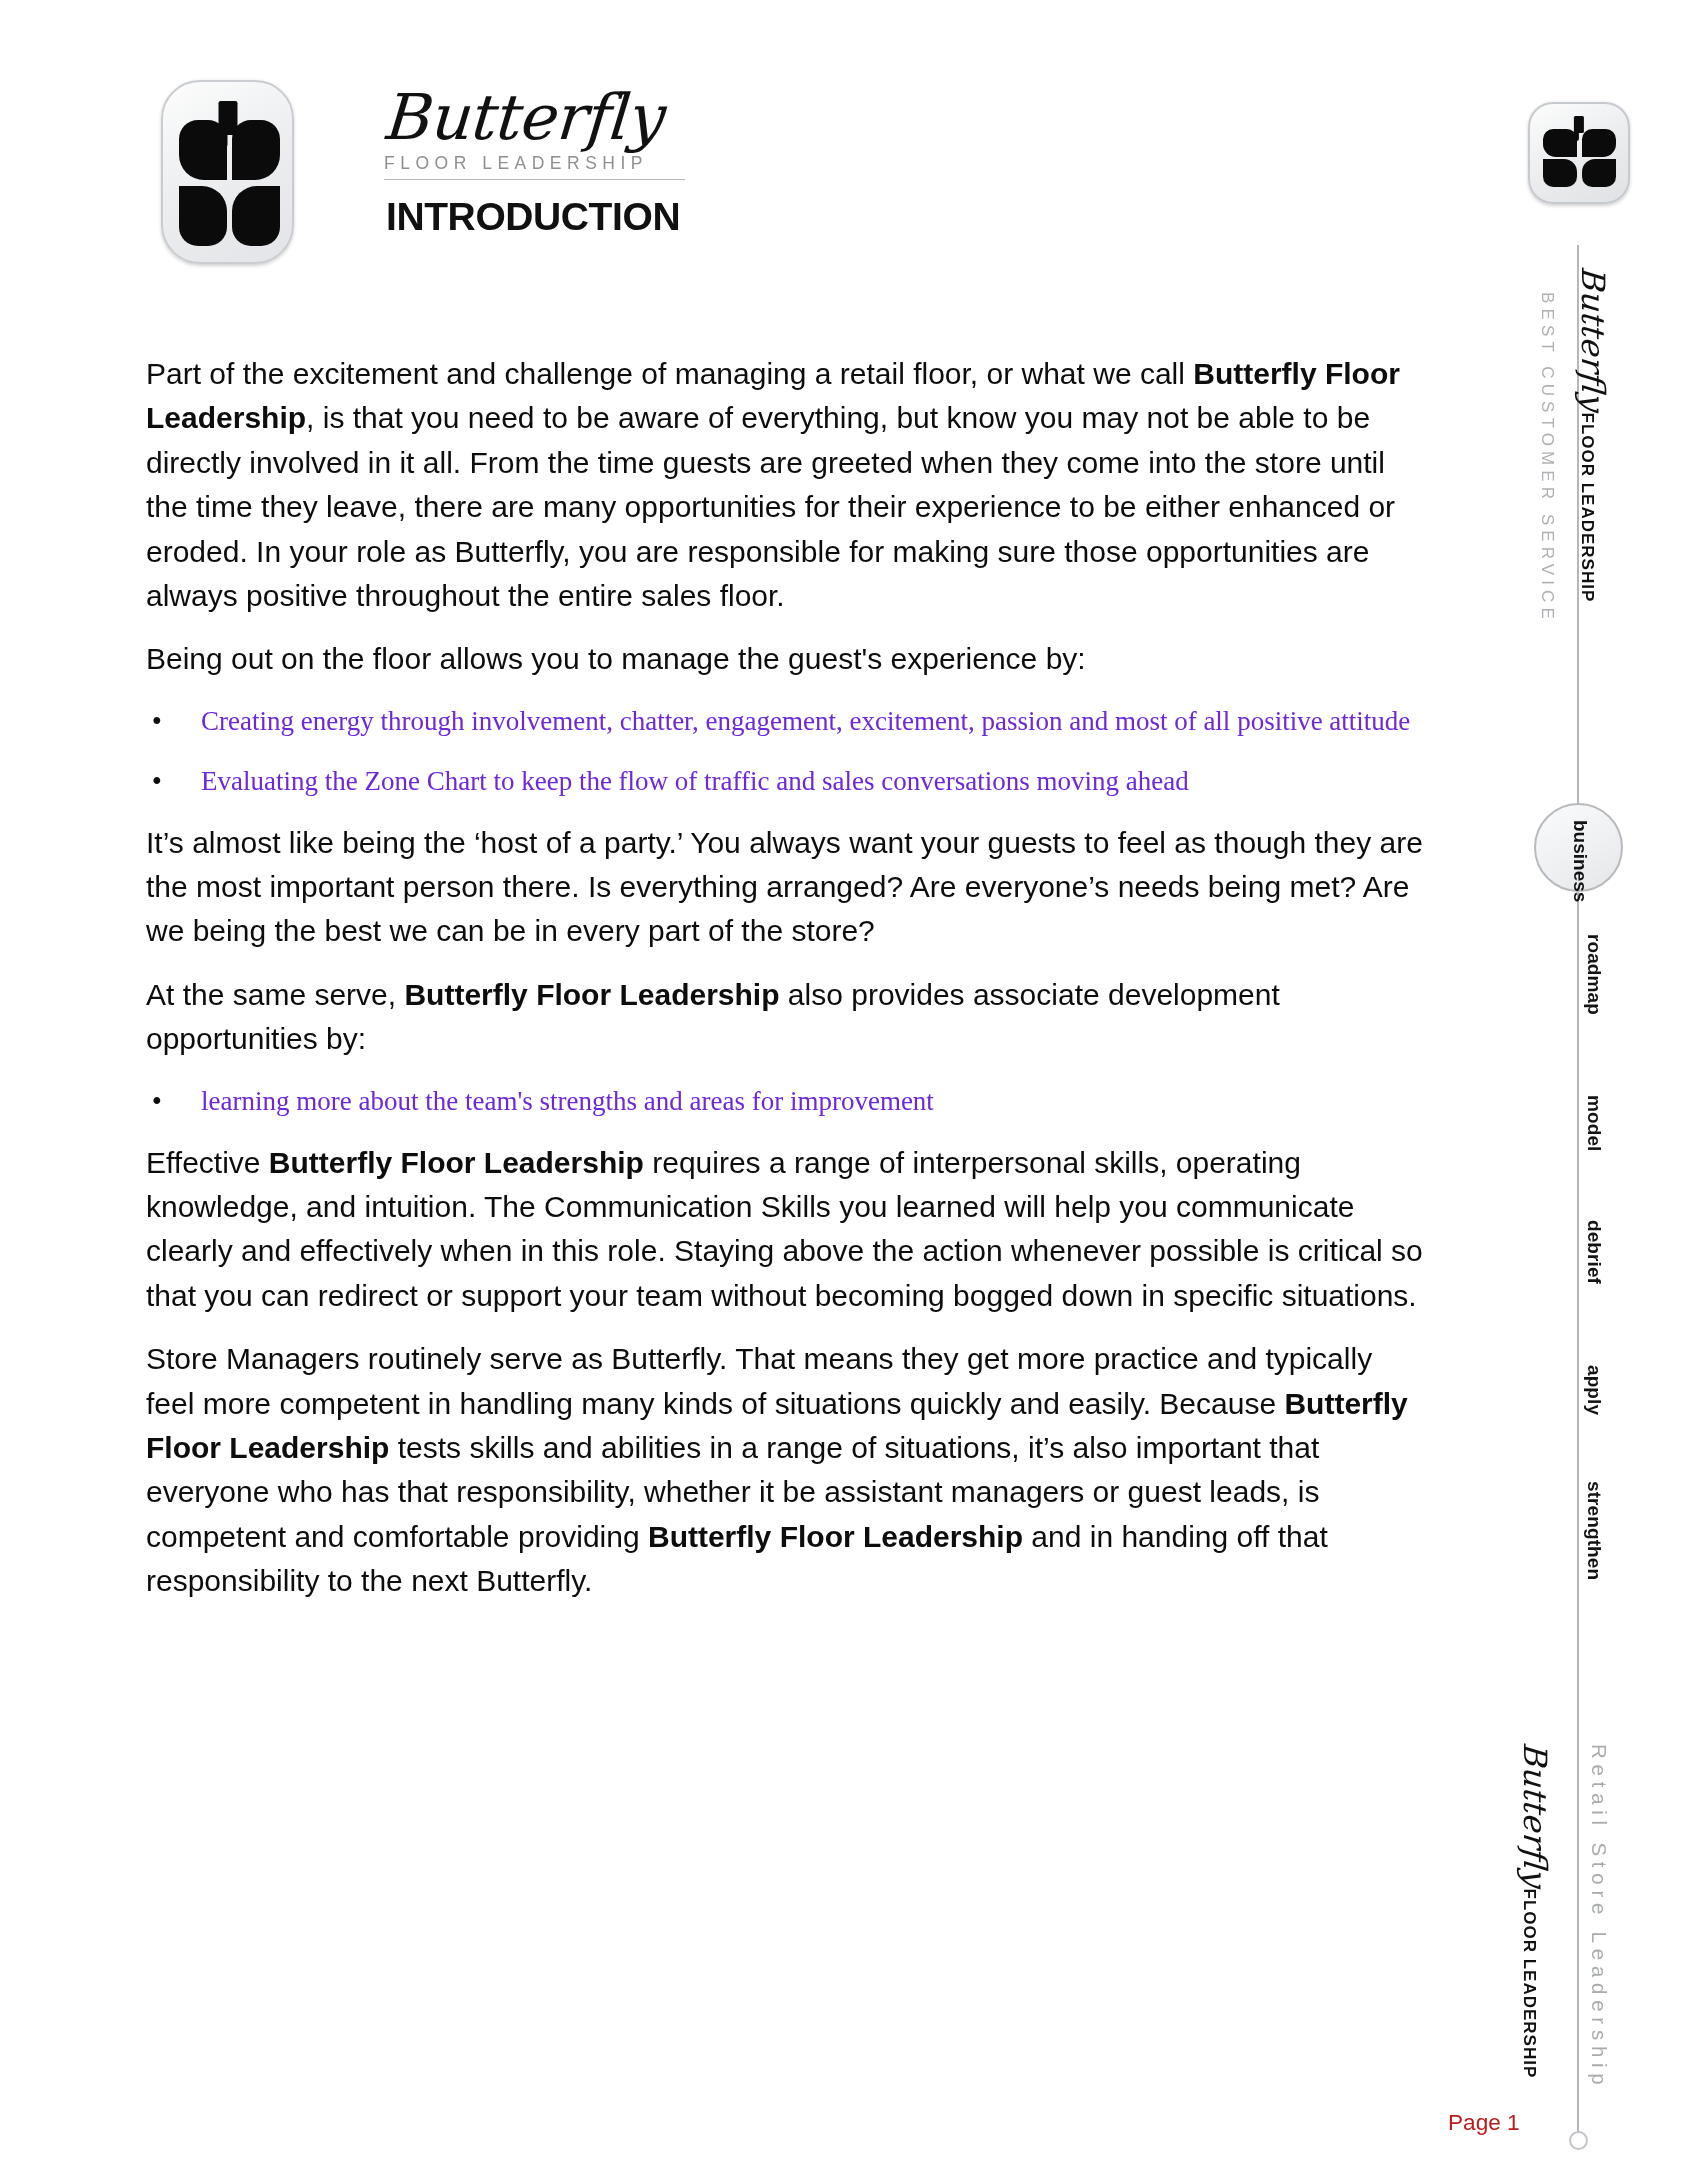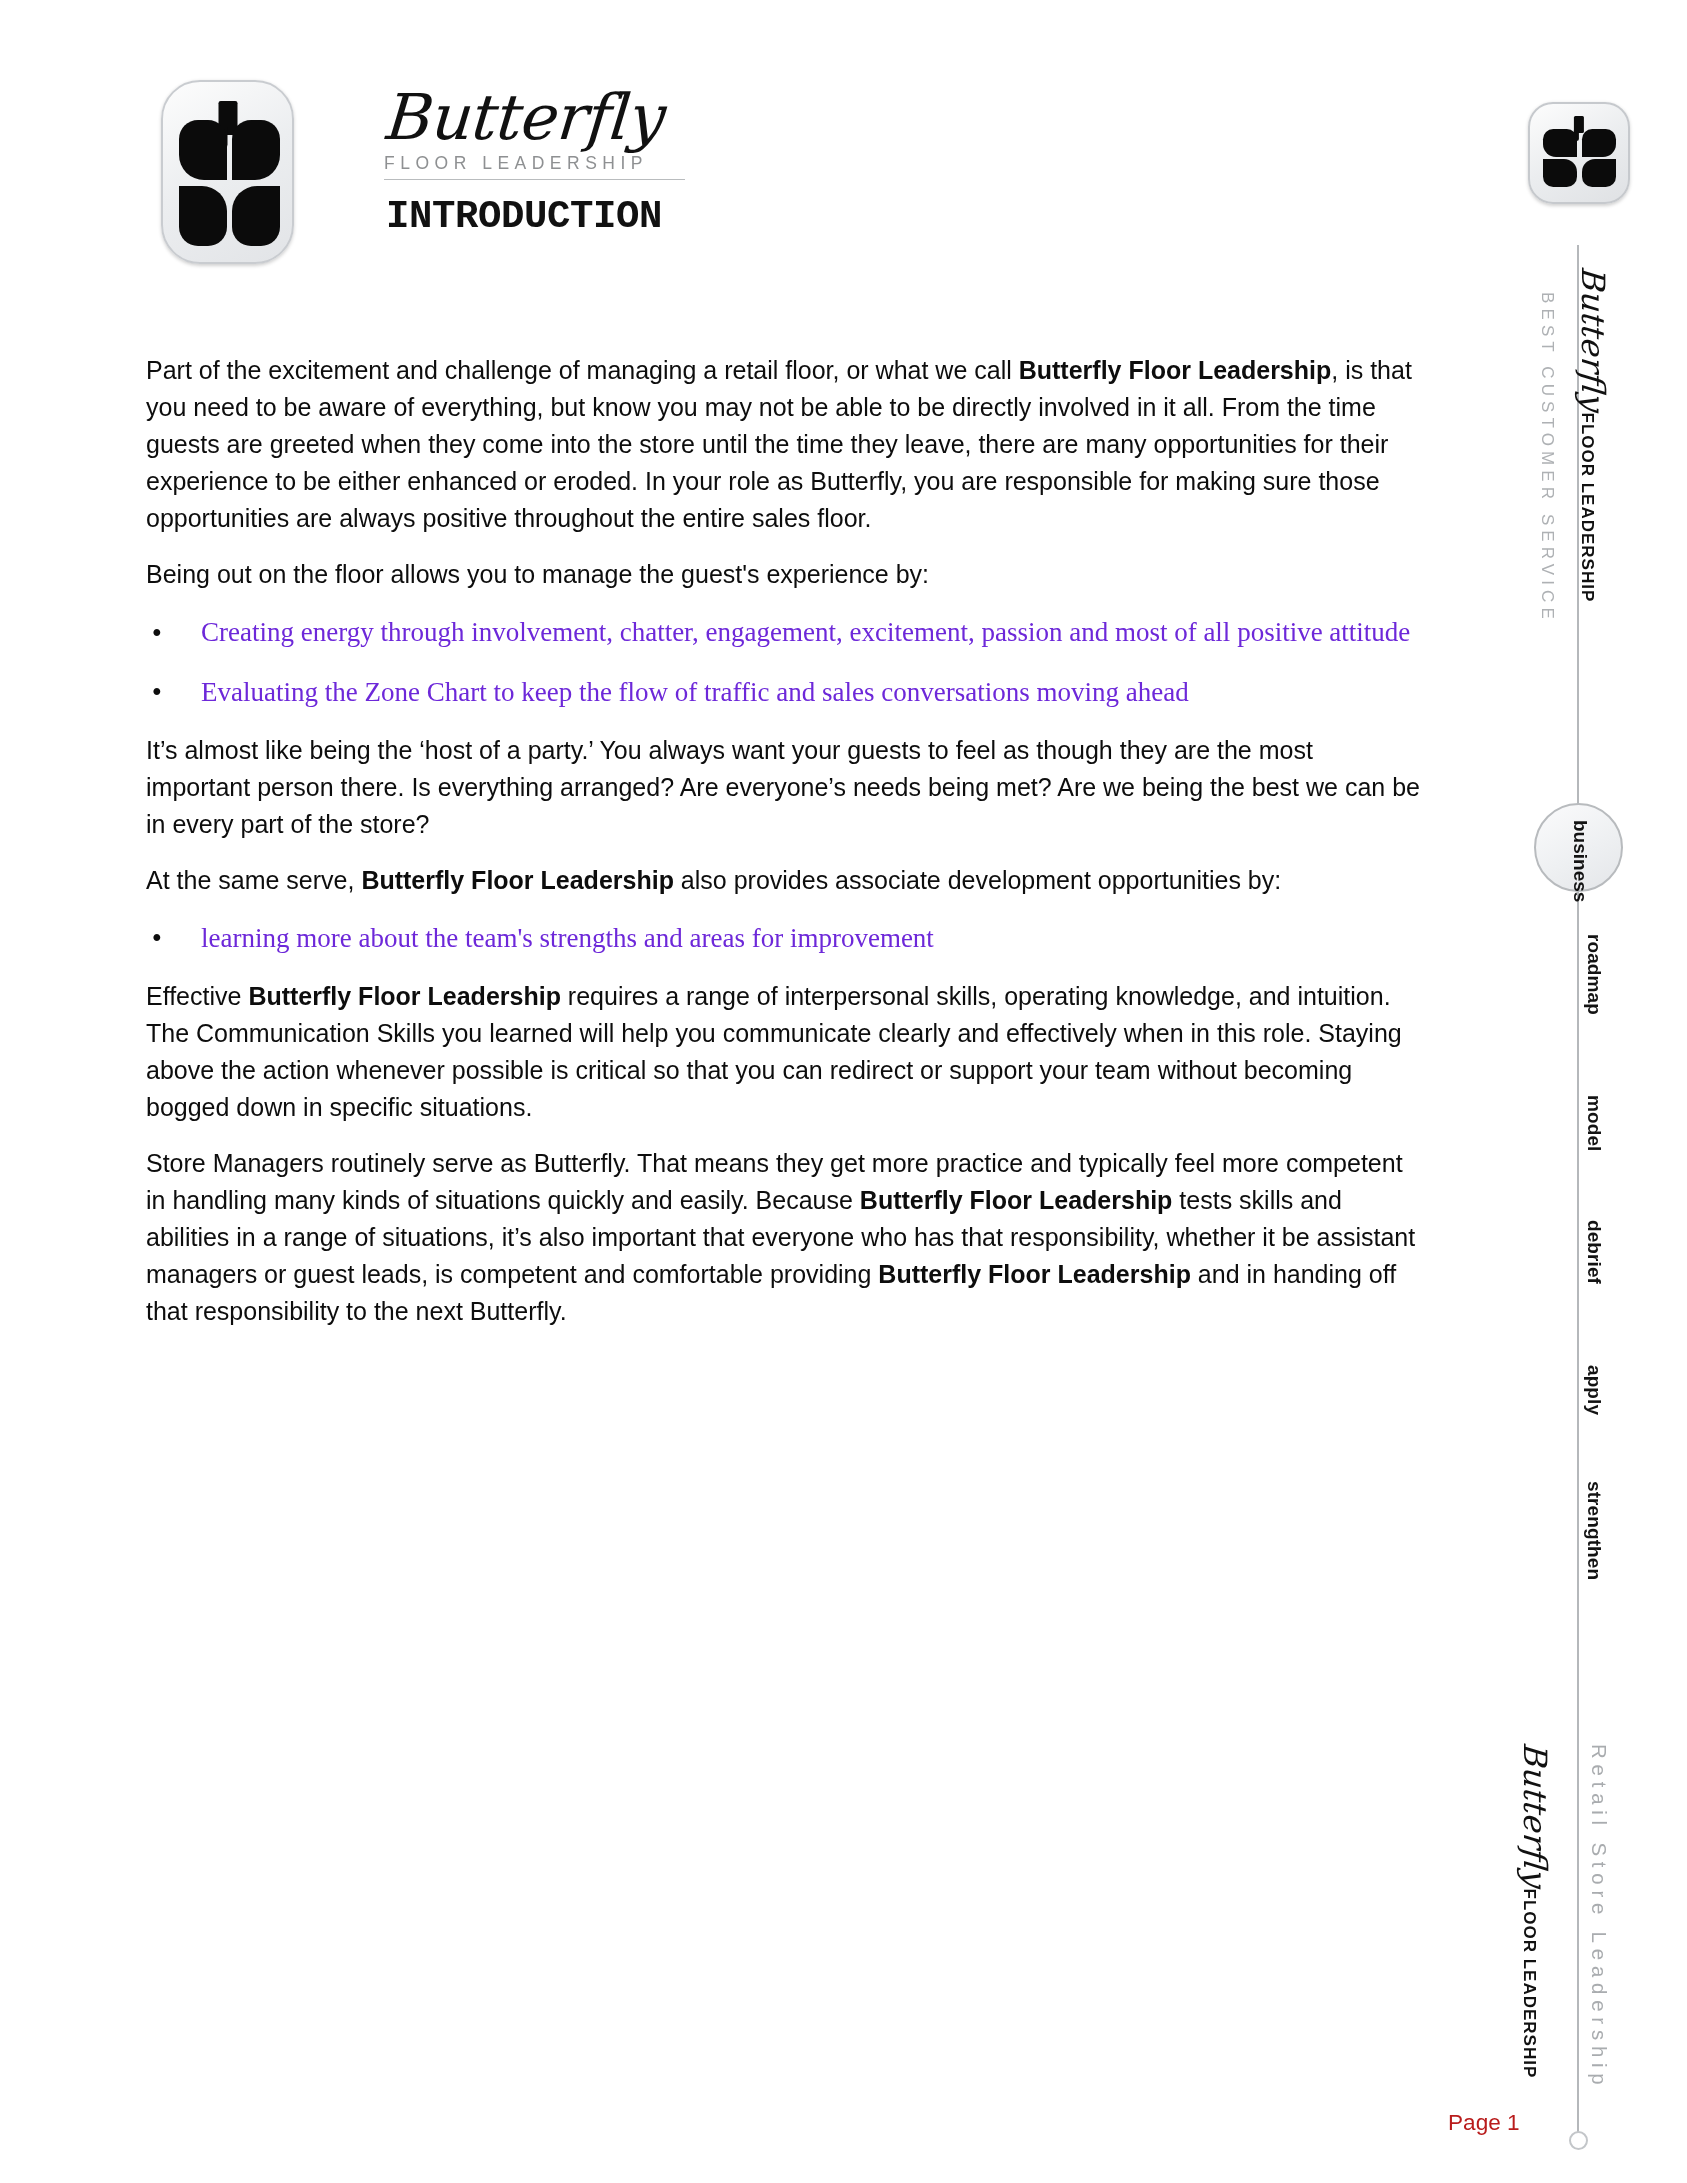--- a/index.html
+++ b/index.html
@@ -114,33 +114,33 @@
   }
 
   .section-title {
     position: absolute;
     left: 225px;
     top: 115px;
     font-size: 39px;
     font-weight: bold;
     letter-spacing: -0.4px;
     color: #111;
-    font-family: Liberation Mono, monospace;
+    font-family: Liberation Sans, sans-serif;
   }
 
   
   .content {
     position: absolute;
     left: 146px;
     top: 352px;
     width: 1277px;
   }
   .content p {
     margin: 0 0 19px 0;
-    font-size: 25px;
+    font-size: 30px;
     line-height: 1.48;
     color: #0d0d0d;
     font-family: "Liberation Sans", sans-serif;
   }
   .content p b { font-weight: bold; }
 
   ul.bullets {
     list-style: none;
     margin: 0 0 19px 0;
     padding: 0;

